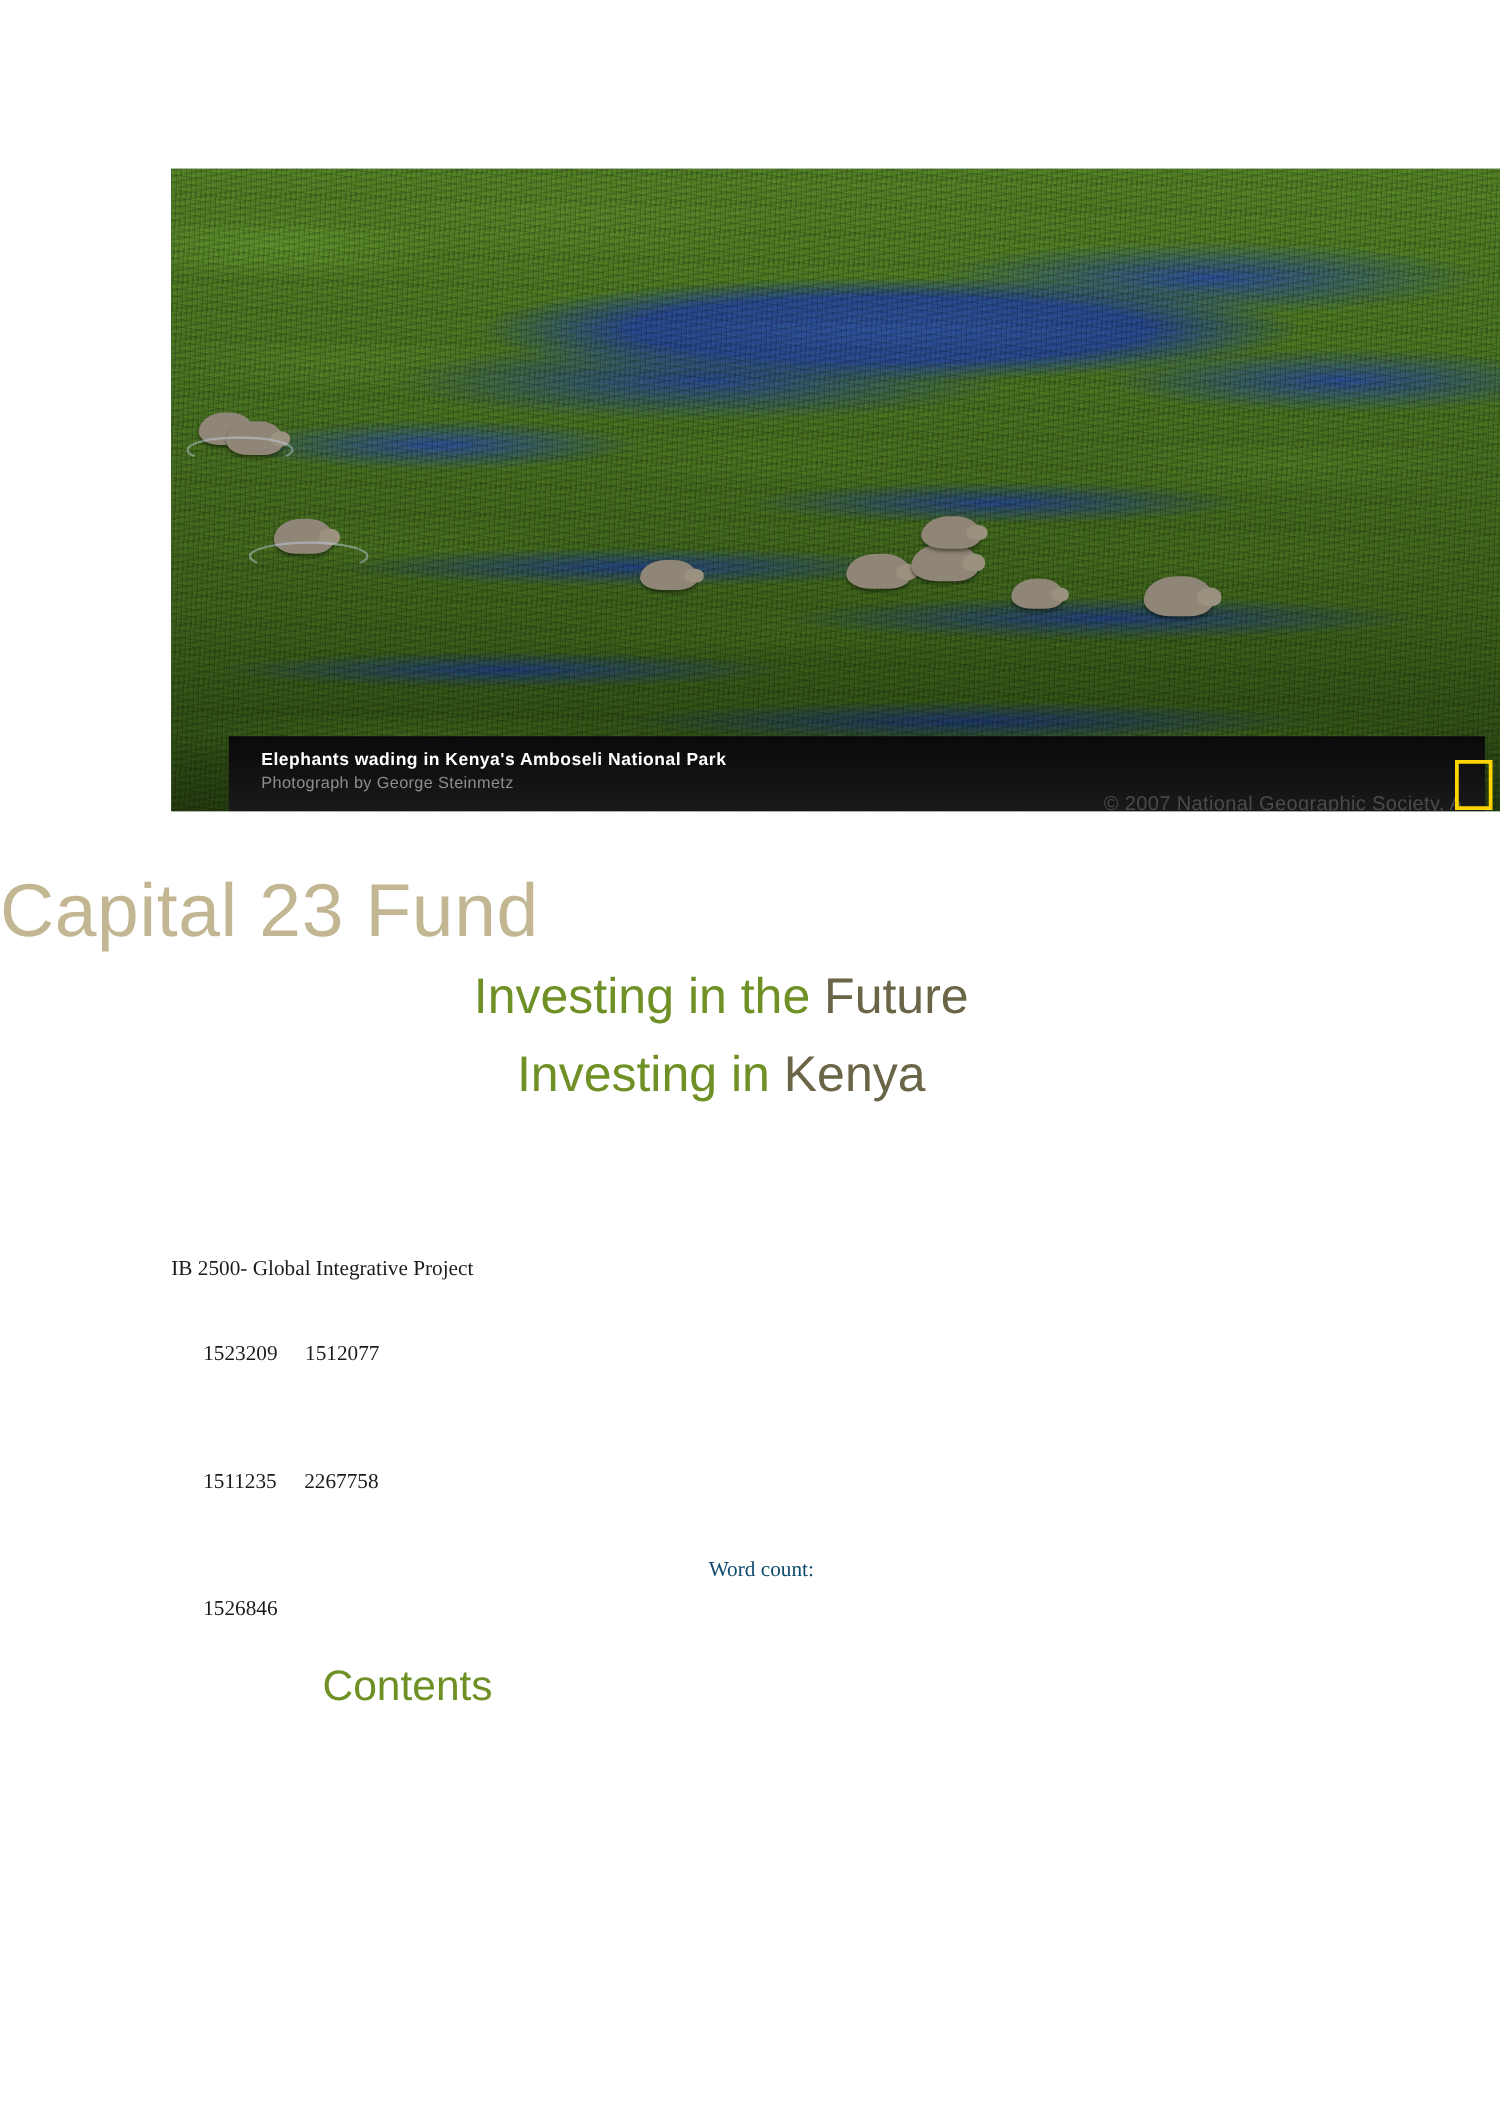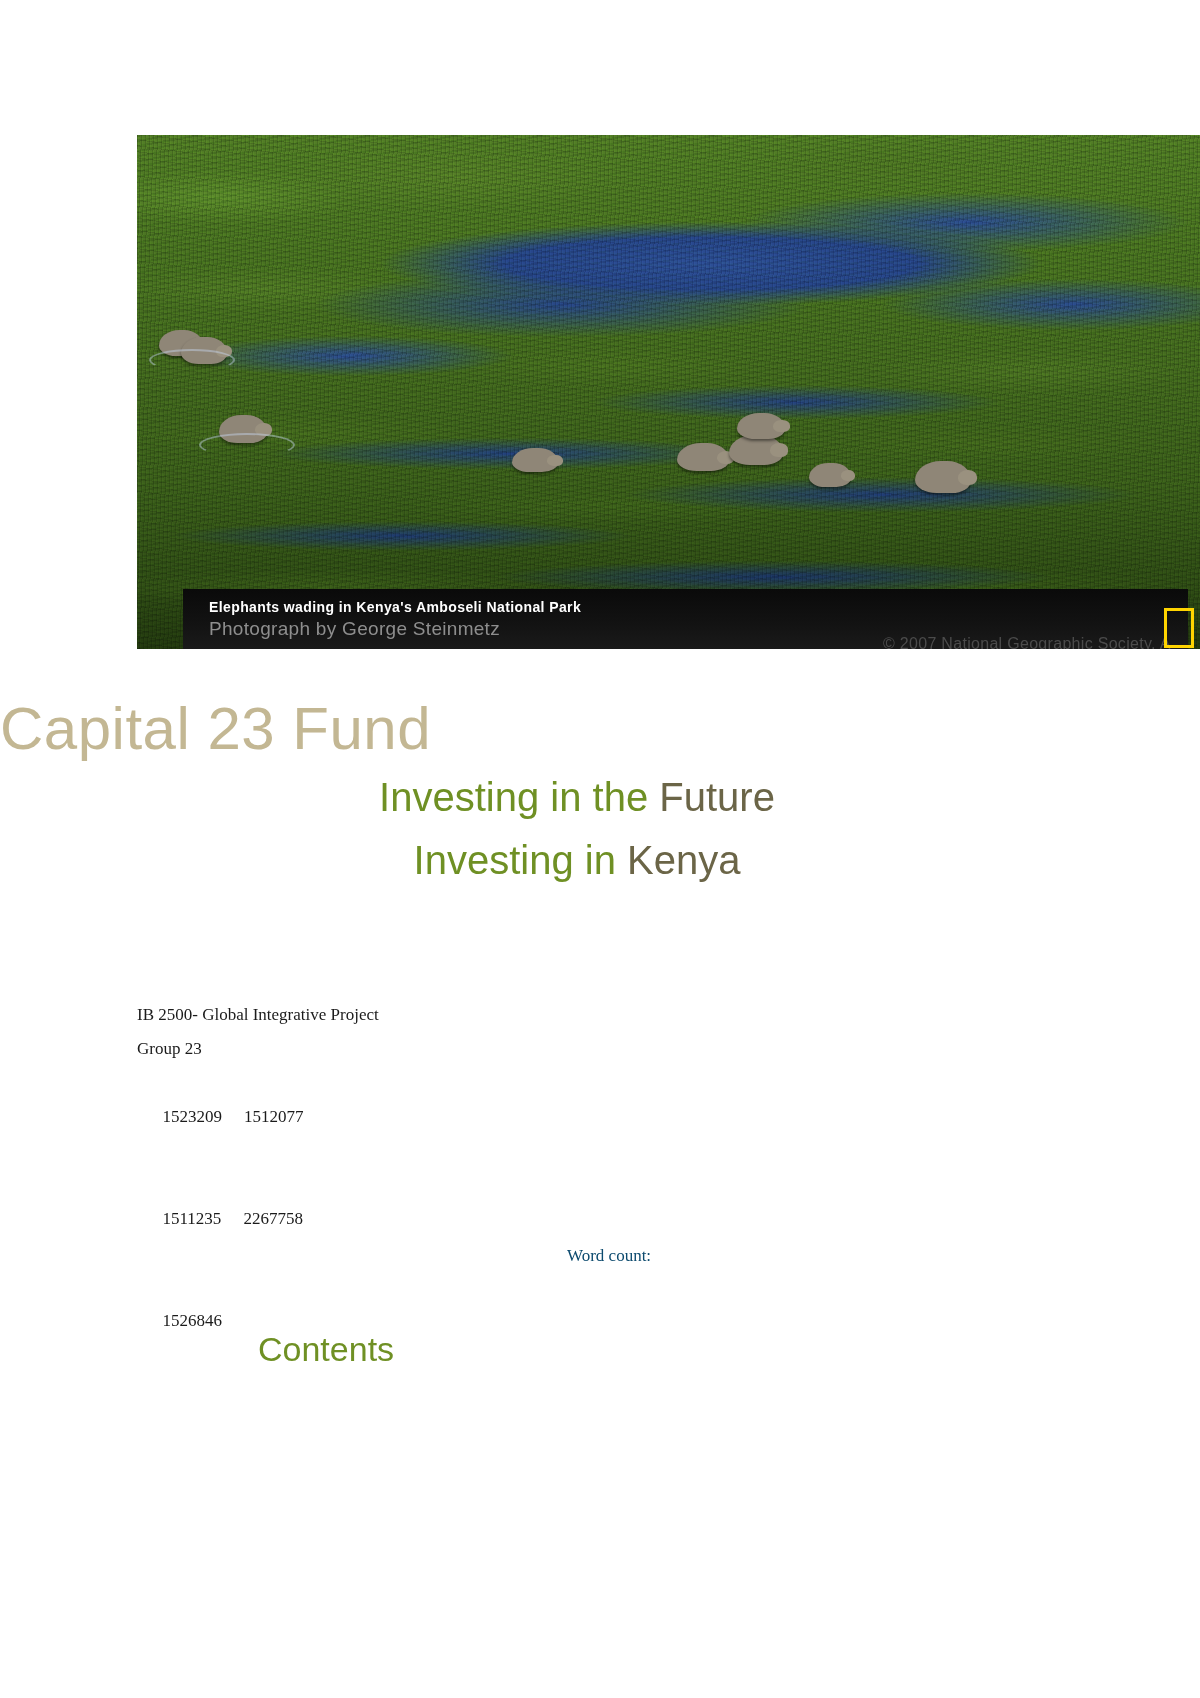--- a/index.html
+++ b/index.html
@@ -108,21 +108,21 @@
     color:#ffffff;
     font-size:14px;
     font-weight:bold;
     letter-spacing:0.4px;
     white-space:nowrap;
   }
   .caption-credit {
     position:absolute;
     left:26px; top:29px;
     color:#8e8e8e;
-    font-size:19px;
+    font-size:13px;
     letter-spacing:0.3px;
     white-space:nowrap;
   }
   .caption-copyright {
     position:absolute;
     left:700px; top:46px;
     color:#4b4b4b;
     font-size:16px;
     letter-spacing:0.3px;
     white-space:nowrap;
@@ -224,21 +224,20 @@
   <div class="subtitle subtitle-2">
     <span>Investing in </span><span class="accent">Kenya</span>
   </div>
 
   <div class="subtitle subtitle-1">
     <span>Investing in the </span><span class="accent">Future</span>
   </div>
 
   <div class="meta">
     <div class="row">IB 2500- Global Integrative Project</div>
-    <div class="row">Group 23</div>
 
     <div class="row">
       <span>1523209</span><span class="gap"></span><span>1512077</span>
     </div>
     <div class="row">
       <span>1511235</span><span class="gap"></span><span>2267758</span>
     </div>
     <div class="row">
       <span>1526846</span>
     </div>

